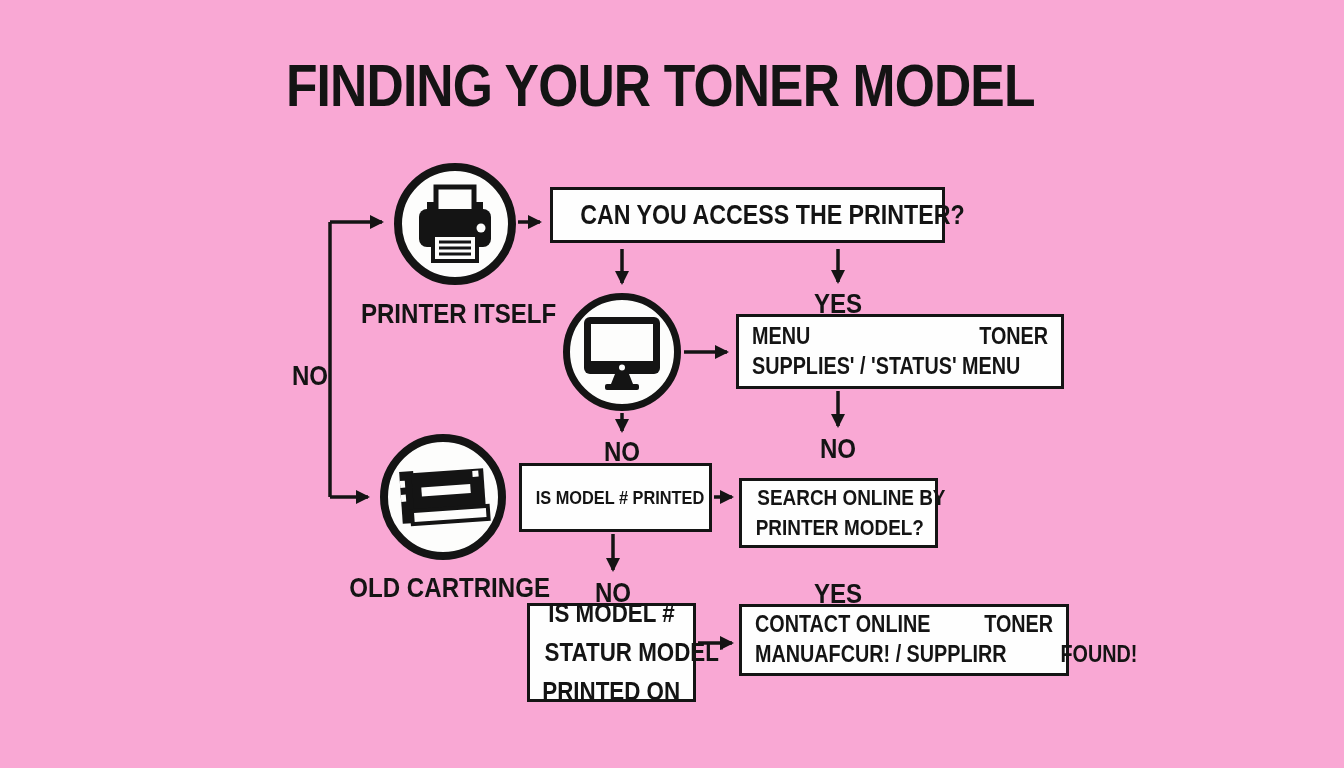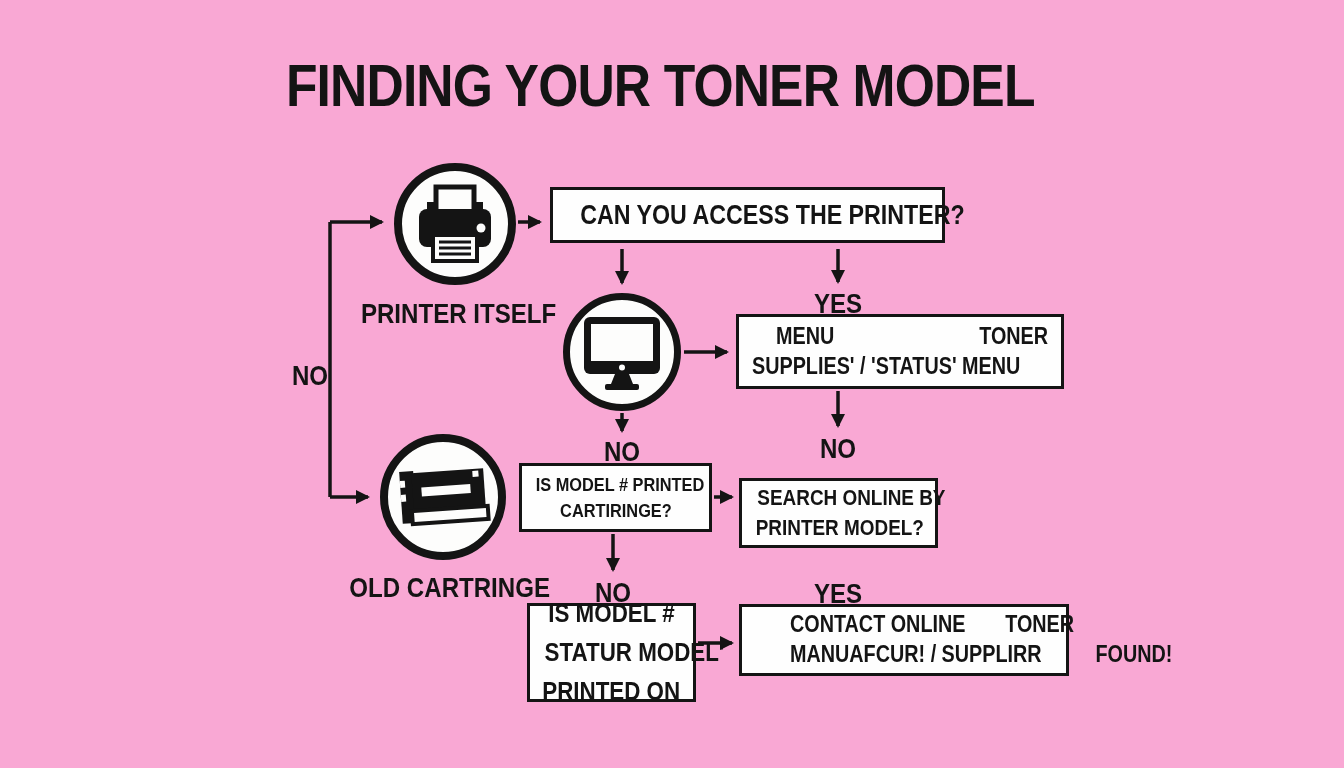--- a/index.html
+++ b/index.html
@@ -18,22 +18,22 @@
   .c-printer{left:394px;top:163px;width:122px;height:122px;border:8px solid #141414;}
   .c-monitor{left:563px;top:293px;width:118px;height:118px;border:7px solid #141414;}
   .c-cart{left:380px;top:434px;width:126px;height:126px;border:8px solid #141414;}
   
   .fbox{background:#fefefe;border:3px solid #141414;box-sizing:border-box;display:flex;flex-direction:column;justify-content:center;}
   .b-access{left:550px;top:187px;width:395px;height:56px;text-align:center;font-size:27px;}
   .b-menu{left:736px;top:314px;width:328px;height:75px;padding:0 13px;font-size:23px;line-height:1.3;}
   .b-cartq{left:519px;top:463px;width:193px;height:69px;text-align:center;font-size:19px;line-height:1.35;}
   .b-search{left:739px;top:462px;width:199px;height:70px;text-align:center;font-size:22px;line-height:1.35;margin-top:16px;}
   .b-statusq{left:527px;top:603px;width:169px;height:99px;text-align:center;font-size:26px;line-height:1.5;}
-  .b-contact{left:739px;top:604px;width:330px;height:72px;padding:0 24px;font-size:23px;line-height:1.3;}
-  .jrow{display:flex;justify-content:space-between;align-items:baseline;margin-left:24px;}
+  .b-contact{left:739px;top:604px;width:330px;height:72px;padding:0 13px;font-size:23px;line-height:1.3;}
+  .jrow{display:flex;justify-content:space-between;align-items:baseline;}
   
   .lbl{font-size:28px;text-align:center;}
   .l-printer{left:345px;top:298px;width:220px;}
   .l-cart{left:333px;top:572px;width:220px;}
   .l-noleft{left:270px;top:360px;width:80px;}
   .l-yestop{left:798px;top:288px;width:80px;}
   .l-nomon{left:582px;top:436px;width:80px;}
   .l-nomenu{left:798px;top:433px;width:80px;}
   .l-nocart{left:573px;top:577px;width:80px;}
   .l-yesbot{left:798px;top:578px;width:80px;}
@@ -121,21 +121,20 @@
       <span class="cx ox-l">MENU</span>
       <span class="cx ox-r">TONER</span>
     </div>
     <div>
       <span class="cx ox-l">SUPPLIES' / 'STATUS' MENU</span>
     </div>
   </div>
 
   <div class="abs fbox b-cartq">
     <div><span class="cx">IS MODEL # PRINTED</span></div>
-    <div><span class="cx">CARTIRINGE?</span></div>
   </div>
 
   <div class="abs fbox b-search">
     <div><span class="cx">SEARCH ONLINE BY</span></div>
     <div><span class="cx">PRINTER MODEL?</span></div>
   </div>
 
   <div class="abs fbox b-statusq">
     <div><span class="cx">IS MODEL #</span></div>
     <div><span class="cx">STATUR MODEL'</span></div>

